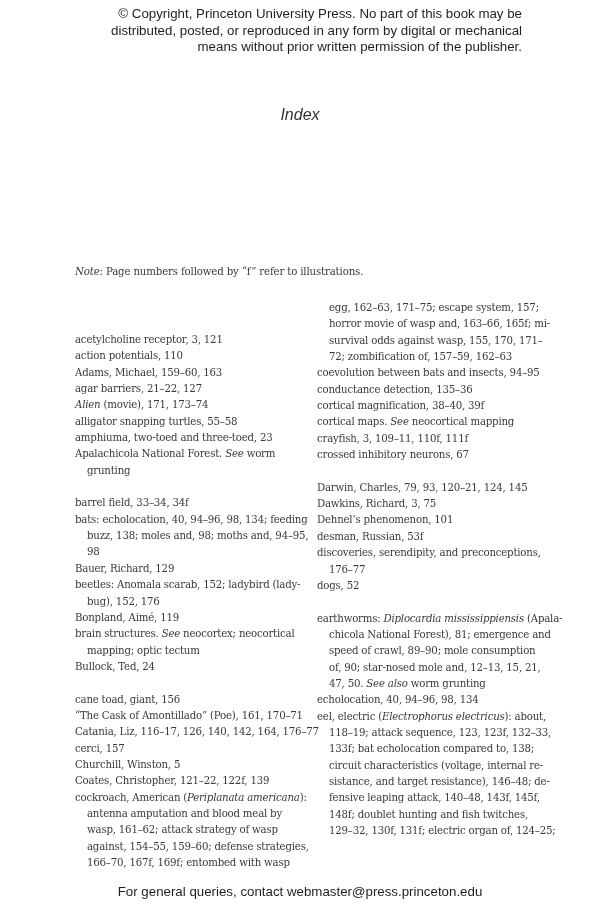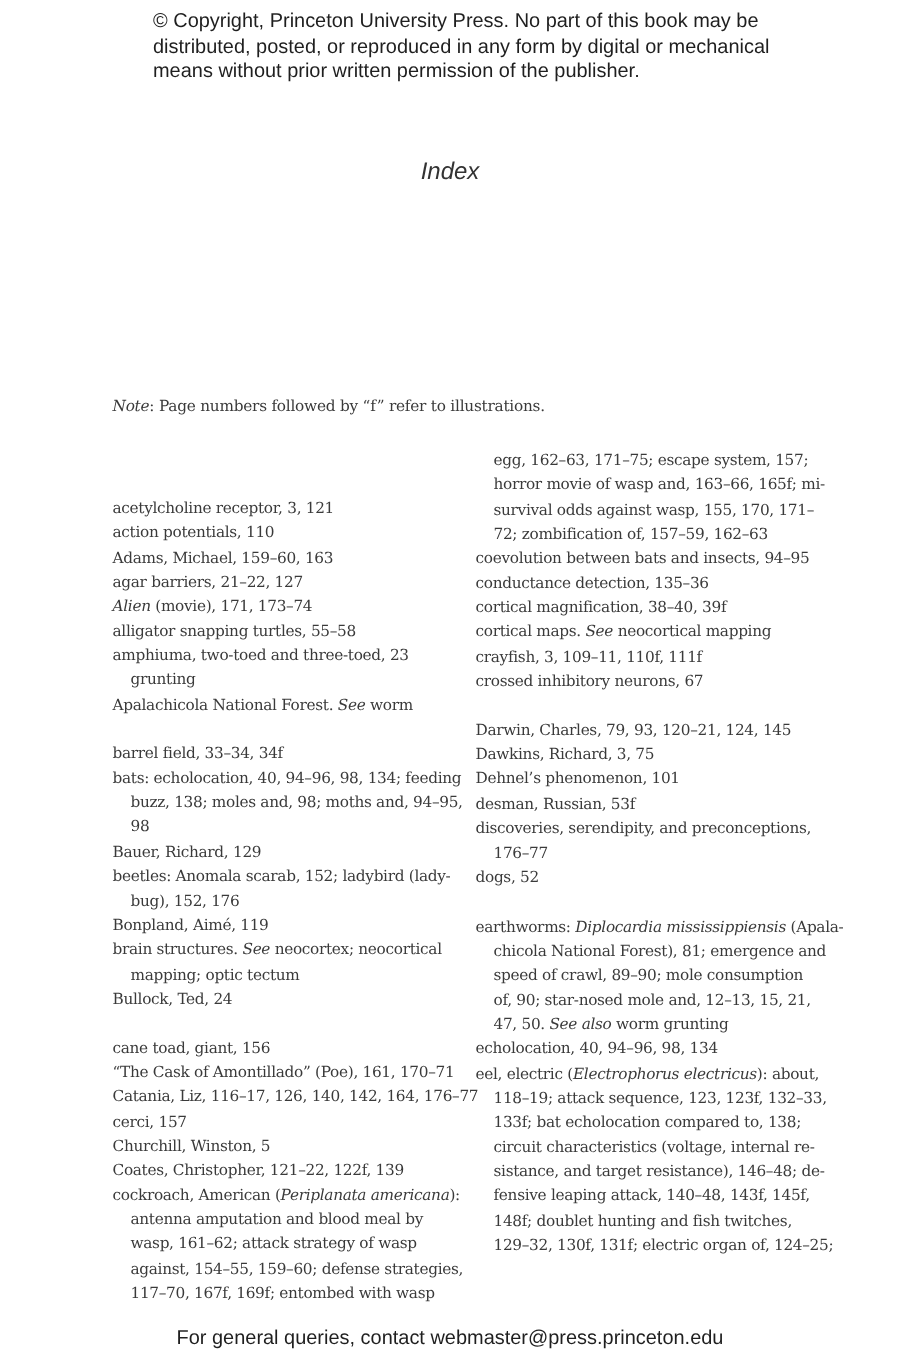--- a/index.html
+++ b/index.html
@@ -1,21 +1,21 @@
 <!DOCTYPE html>
 <html><head>
 <meta charset="utf-8">
 <style>
   html, body { margin: 0; padding: 0; background: #ffffff; }
   body { width: 600px; height: 914px; position: relative; overflow: hidden; color: #2b2b2b; }
   .copyright {
     position: absolute; left: 102px; top: 6px; width: 420px;
     font-family: "Liberation Sans", sans-serif; font-size: 13.3px; line-height: 16.5px; color: #1f1f1f;
   }
-  .copyright div { white-space: nowrap; }
+  .copyright div { white-space: nowrap; text-align: right; }
   .title {
     position: absolute; left: 0; width: 600px; top: 106px; text-align: center;
     font-family: "Liberation Sans", sans-serif; font-style: italic; font-size: 16px; color: #333;
   }
   .note {
     position: absolute; left: 75px; top: 266px;
     font-family: "DejaVu Serif", serif; font-size: 10.2px; color: #3a3a3a; white-space: nowrap;
     letter-spacing: -0.15px;
   }
   .col { position: absolute; top: 300px; font-family: "DejaVu Serif", serif; font-size: 10.2px; line-height: 16.35px; color: #3a3a3a; letter-spacing: -0.2px; }
@@ -44,22 +44,22 @@
 <div class="note"><span class="it">Note</span><span>: Page numbers followed by “f” refer to illustrations.</span></div>
 
 <div class="col left">
     <div class="line"><span>acetylcholine receptor, 3, 121</span></div>
     <div class="line"><span>action potentials, 110</span></div>
     <div class="line"><span>Adams, Michael, 159–60, 163</span></div>
     <div class="line"><span>agar barriers, 21–22, 127</span></div>
     <div class="line"><span class="it">Alien</span><span> (movie), 171, 173–74</span></div>
     <div class="line"><span>alligator snapping turtles, 55–58</span></div>
     <div class="line"><span>amphiuma, two-toed and three-toed, 23</span></div>
+    <div class="line"><span>Apalachicola National Forest. </span><span class="it">See</span><span> worm</span></div>
     <div class="line indent"><span>grunting</span></div>
-    <div class="line"><span>Apalachicola National Forest. </span><span class="it">See</span><span> worm</span></div>
     <div class="line blank"></div>
     <div class="line"><span>barrel field, 33–34, 34f</span></div>
     <div class="line"><span>bats: echolocation, 40, 94–96, 98, 134; feeding</span></div>
     <div class="line indent"><span>buzz, 138; moles and, 98; moths and, 94–95,</span></div>
     <div class="line indent"><span>98</span></div>
     <div class="line"><span>Bauer, Richard, 129</span></div>
     <div class="line"><span>beetles: Anomala scarab, 152; ladybird (lady-</span></div>
     <div class="line indent"><span>bug), 152, 176</span></div>
     <div class="line"><span>Bonpland, Aimé, 119</span></div>
     <div class="line"><span>brain structures. </span><span class="it">See</span><span> neocortex; neocortical</span></div>
@@ -69,21 +69,21 @@
     <div class="line"><span>cane toad, giant, 156</span></div>
     <div class="line"><span>“The Cask of Amontillado” (Poe), 161, 170–71</span></div>
     <div class="line"><span>Catania, Liz, 116–17, 126, 140, 142, 164, 176–77</span></div>
     <div class="line"><span>cerci, 157</span></div>
     <div class="line"><span>Churchill, Winston, 5</span></div>
     <div class="line"><span>Coates, Christopher, 121–22, 122f, 139</span></div>
     <div class="line"><span>cockroach, American (</span><span class="it">Periplanata americana</span><span>):</span></div>
     <div class="line indent"><span>antenna amputation and blood meal by</span></div>
     <div class="line indent"><span>wasp, 161–62; attack strategy of wasp</span></div>
     <div class="line indent"><span>against, 154–55, 159–60; defense strategies,</span></div>
-    <div class="line indent"><span>117–70, 167f, 169f; entombed with wasp</span></div>
+    <div class="line indent"><span>166–70, 167f, 169f; entombed with wasp</span></div>
   </div>
 <div class="col right">
     <div class="line indent"><span>egg, 162–63, 171–75; escape system, 157;</span></div>
     <div class="line indent"><span>horror movie of wasp and, 163–66, 165f; mi-</span></div>
     <div class="line indent"><span>survival odds against wasp, 155, 170, 171–</span></div>
     <div class="line indent"><span>72; zombification of, 157–59, 162–63</span></div>
     <div class="line"><span>coevolution between bats and insects, 94–95</span></div>
     <div class="line"><span>conductance detection, 135–36</span></div>
     <div class="line"><span>cortical magnification, 38–40, 39f</span></div>
     <div class="line"><span>cortical maps. </span><span class="it">See</span><span> neocortical mapping</span></div>

